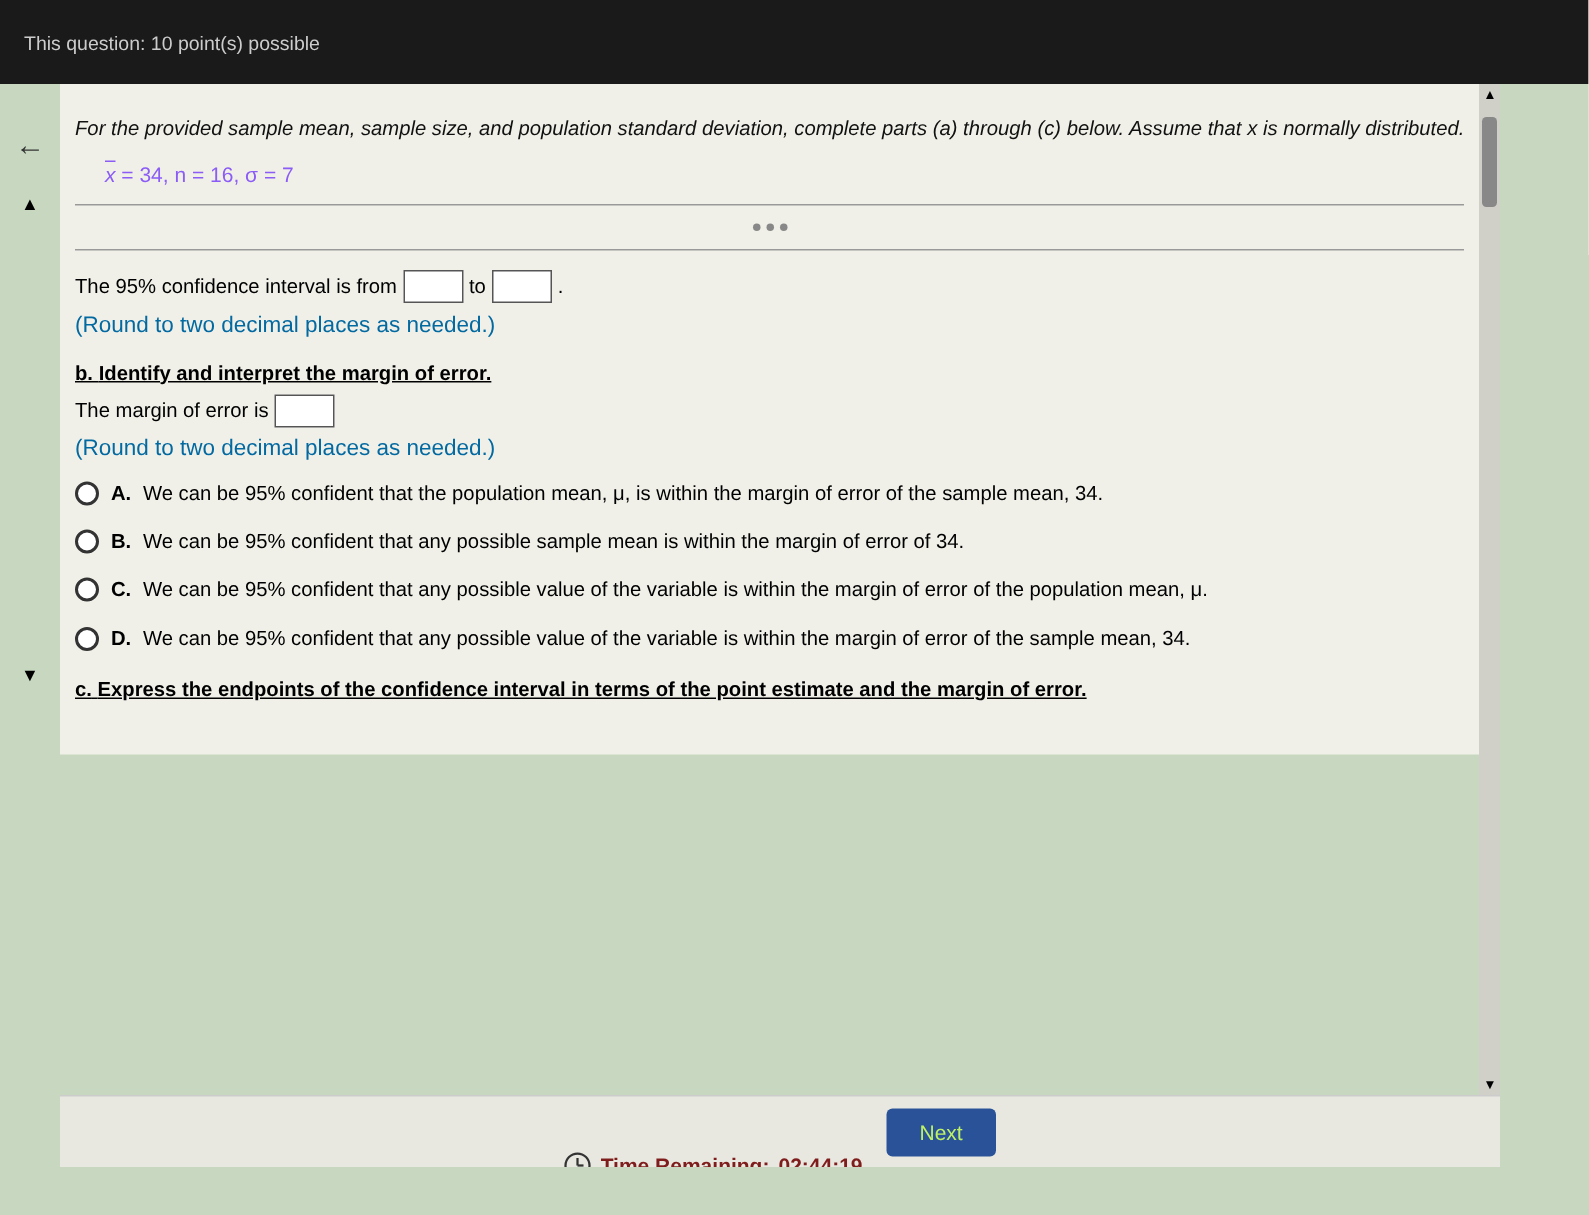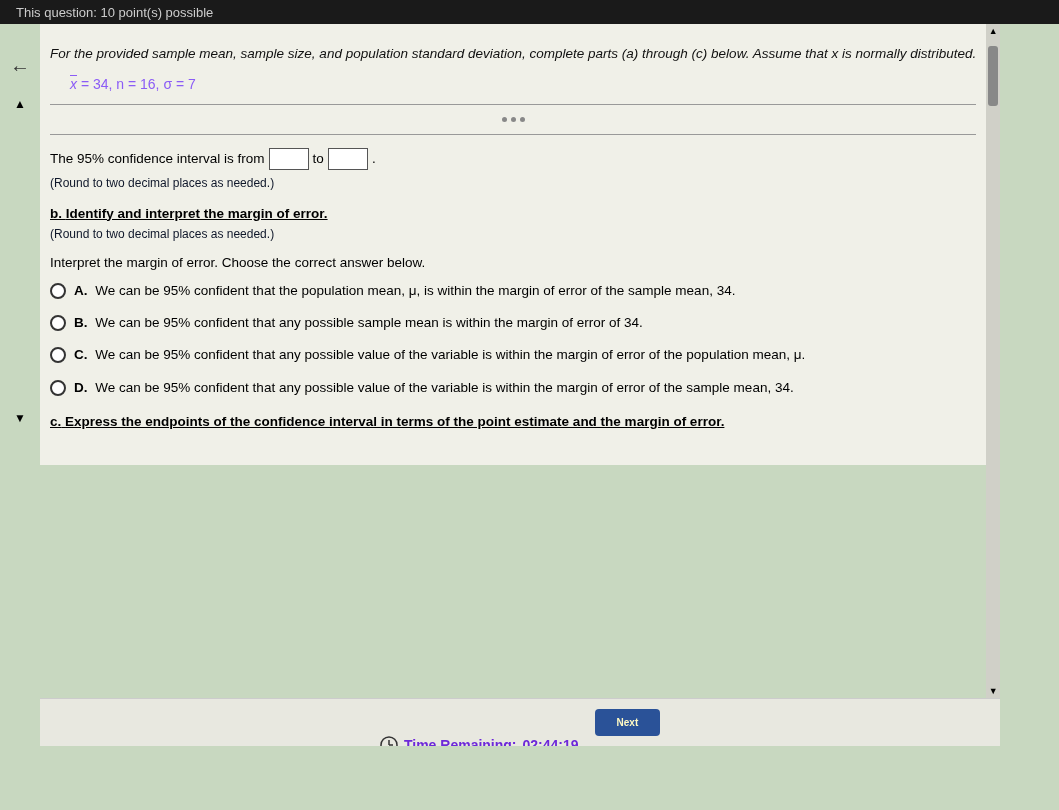--- a/index.html
+++ b/index.html
@@ -13,21 +13,21 @@
       position: relative;
     }
 
     .top-bar {
       display: flex;
       justify-content: space-between;
       align-items: center;
       padding: 6px 16px;
       background: #1a1a1a;
       color: white;
-      height: 24px;
+      height: 56px;
     }
 
     .top-bar-title {
       font-size: 13px;
       color: #ccc;
     }
 
     .submit-btn {
       background: #1a1a1a;
       color: white;
@@ -137,22 +137,22 @@
     .answer-box {
       display: inline-block;
       width: 40px;
       height: 22px;
       border: 1px solid #555;
       background: white;
       vertical-align: middle;
     }
 
     .round-note {
-      font-size: 12px;
-      color: #0f172a;
+      font-size: 15px;
+      color: #0369a1;
       margin-bottom: 12px;
       margin-left: 0;
     }
 
     .radio-group {
       margin-top: 8px;
     }
 
     .radio-item {
       display: flex;
@@ -195,31 +195,31 @@
       gap: 16px;
       border-top: 1px solid #ccc;
     }
 
     .time-remaining {
       display: flex;
       align-items: center;
       gap: 6px;
       font-size: 14px;
       font-weight: bold;
-      color: #6d28d9;
+      color: #7f1d1d;
       margin-top: 44px;
     }
 
     .next-btn {
       background: #2a5298;
-      color: #fef9c3;
+      color: #bef264;
       border: none;
       padding: 8px 22px;
-      font-size: 10px;
-      font-weight: bold;
+      font-size: 14px;
+      font-weight: normal;
       cursor: pointer;
       border-radius: 4px;
     }
 
     .content-wrapper {
       position: relative;
       height: calc(770px - 48px);
       overflow: hidden;
     }
   </style>
@@ -272,22 +272,25 @@
           <span>.</span>
         </div>
         <p class="round-note">(Round to two decimal places as needed.)</p>
       </div>
 
       <div class="part-section">
         <div class="part-label">
           <span class="part-letter">b.</span>
           <span>Identify and interpret the margin of error.</span>
         </div>
+        <div class="input-line">
+          <span>The margin of error is</span>
+          <input type="text" class="answer-box" value="" style="">
+        </div>
         <p class="round-note">(Round to two decimal places as needed.)</p>
-        <p class="part-text">Interpret the margin of error. Choose the correct answer below.</p>
 
         <div class="radio-group">
 
           <div class="radio-item">
             <div class="radio-circle"></div>
             <div class="radio-label">
               <span class="radio-letter">A.</span>
               <span>We can be 95% confident that the population mean, μ, is within the margin of error of the sample mean, 34.</span>
             </div>
           </div>

